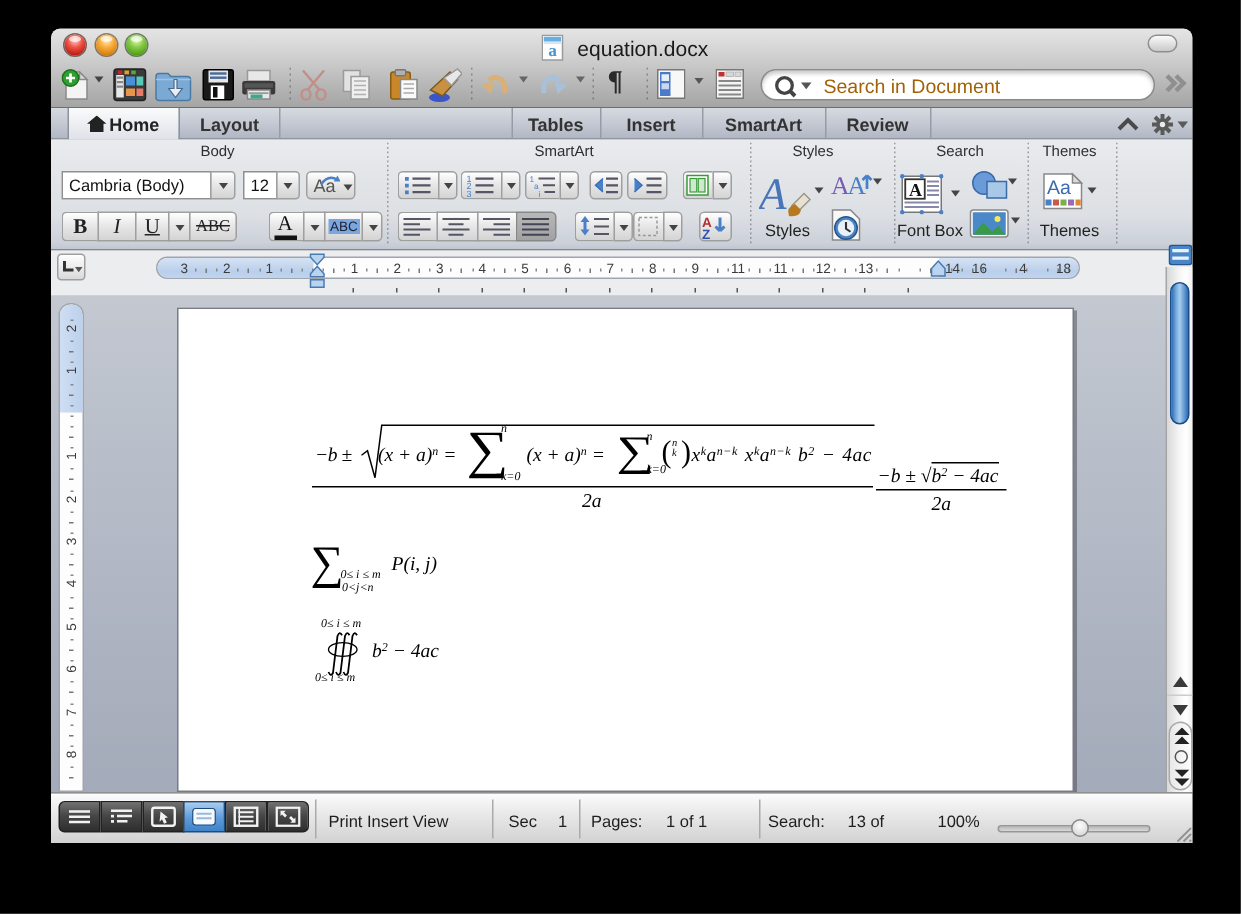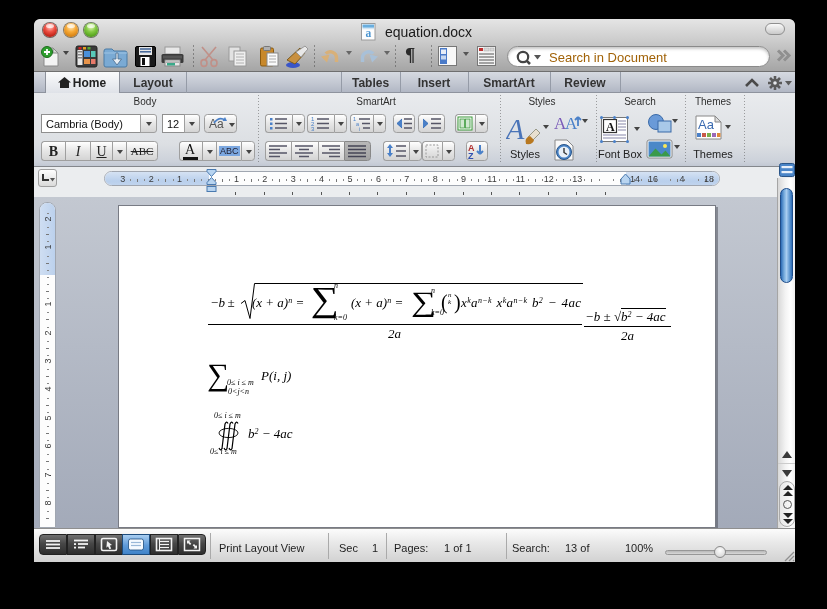--- a/index.html
+++ b/index.html
@@ -823,21 +823,21 @@
         </svg>
       </div>
     <div class="vbtn last" style="left:144px">
         <svg width="26" height="19">
           <rect x="5.5" y="3.5" width="15" height="12" fill="none" stroke="#f2f2f2" stroke-width="1.5"></rect>
           <path d="M8 5.5 l3.5 0 l-1.2 1.2 l2 2 l-1.3 1.3 l-2 -2 l-1 1 z" fill="#f2f2f2"></path>
           <path d="M18 13.5 l-3.5 0 l1.2 -1.2 l-2 -2 l1.3 -1.3 l2 2 l1 -1 z" fill="#f2f2f2"></path>
         </svg>
       </div>
     <div class="ssep" style="left:176px"></div>
-    <div class="stxt" style="left:185px">Print Layout View</div>
+    <div class="stxt" style="left:185px">Print Insert View</div>
     <div class="ssep" style="left:294px"></div>
     <div class="stxt" style="left:305px">Sec</div>
     <div class="stxt" style="left:338px">1</div>
     <div class="ssep" style="left:352px"></div>
     <div class="stxt" style="left:360px">Pages:</div>
     <div class="stxt" style="left:410px">1 of 1</div>
     <div class="ssep" style="left:472px"></div>
     <div class="stxt" style="left:478px">Search:</div>
     <div class="stxt" style="left:531px">13 of</div>
     <div class="stxt" style="left:591px">100%</div>

